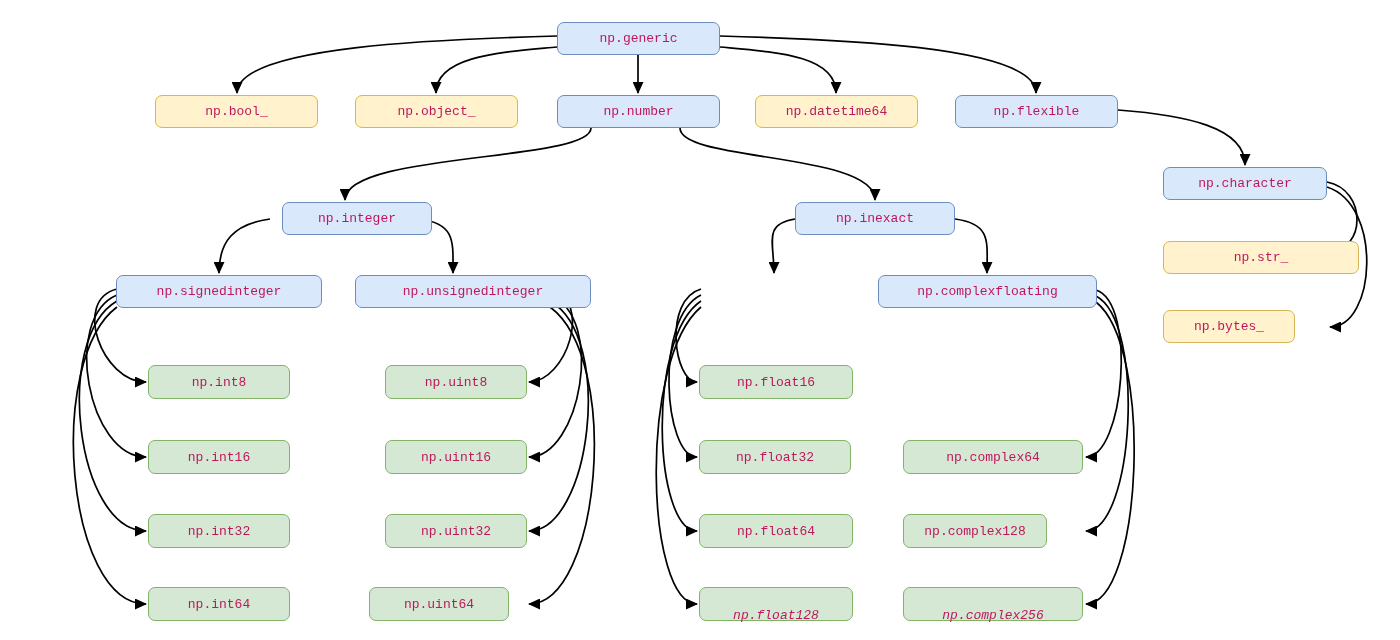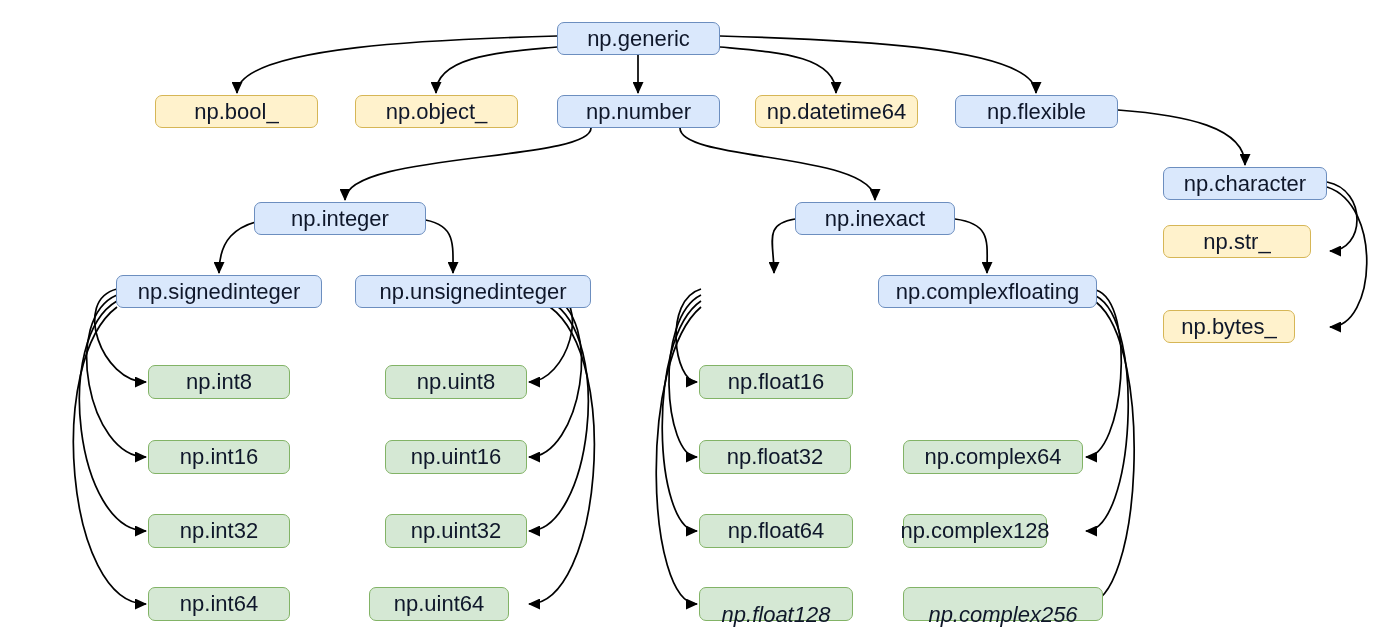--- a/index.html
+++ b/index.html
@@ -7,21 +7,21 @@
     position:relative;width:1400px;height:640px;background:#ffffff;
     font-family:"Liberation Sans",sans-serif;overflow:hidden;
   }
   svg.edges{position:absolute;left:0;top:0;width:1400px;height:640px;}
   path.edge{fill:none;stroke:var(--edge-color,#000);stroke-width:1.7px;}
   .arrowhead{fill:var(--edge-color,#000);}
   .node{
     position:absolute;height:33px;box-sizing:border-box;
     display:flex;align-items:center;justify-content:center;
     border-radius:7px;border:1.5px solid #999;
-    font-size:22px;color:#0f172a;white-space:nowrap;
+    font-size:13px;color:#be185d;white-space:nowrap;font-family:Liberation Mono, monospace;
   }
   .node.abstract{background:var(--abstract-fill,#dae8fc);border-color:var(--abstract-stroke,#6c8ebf);}
   .node.other{background:var(--other-fill,#fff2cc);border-color:var(--other-stroke,#d6b656);}
   .node.numeric{background:var(--numeric-fill,#d5e8d4);border-color:var(--numeric-stroke,#82b366);height:34px;}
   .node.italic span{font-style:italic;margin-top:22px;}
 </style>
 </head>
 <body>
 
 <div class="canvas">
@@ -83,41 +83,41 @@
   <div class="node abstract" style="left:557px;top:95px;width:163px">
       <span>np.number</span>
     </div>
   <div class="node other" style="left:755px;top:95px;width:163px">
       <span>np.datetime64</span>
     </div>
   <div class="node abstract" style="left:955px;top:95px;width:163px">
       <span>np.flexible</span>
     </div>
 
-  <div class="node abstract" style="left:254px;top:202px;width:172px">
+  <div class="node abstract" style="left:282px;top:202px;width:150px">
       <span>np.integer</span>
     </div>
   <div class="node abstract" style="left:795px;top:202px;width:160px">
       <span>np.inexact</span>
     </div>
 
   <div class="node abstract" style="left:116px;top:275px;width:206px">
       <span>np.signedinteger</span>
     </div>
   <div class="node abstract" style="left:355px;top:275px;width:236px">
       <span>np.unsignedinteger</span>
     </div>
   <div class="node abstract" style="left:878px;top:275px;width:219px">
       <span>np.complexfloating</span>
     </div>
 
   <div class="node abstract" style="left:1163px;top:167px;width:164px">
       <span>np.character</span>
     </div>
-  <div class="node other" style="left:1163px;top:225px;width:148px">
+  <div class="node other" style="left:1163px;top:241px;width:196px">
       <span>np.str_</span>
     </div>
   <div class="node other" style="left:1163px;top:310px;width:132px">
       <span>np.bytes_</span>
     </div>
 
   <div class="node numeric" style="left:148px;top:365px;width:142px">
       <span>np.int8</span>
     </div>
   <div class="node numeric" style="left:148px;top:440px;width:142px">
@@ -155,17 +155,17 @@
   <div class="node numeric italic" style="left:699px;top:587px;width:154px">
       <span>np.float128</span>
     </div>
 
   <div class="node numeric" style="left:903px;top:440px;width:180px">
       <span>np.complex64</span>
     </div>
   <div class="node numeric" style="left:903px;top:514px;width:144px">
       <span>np.complex128</span>
     </div>
-  <div class="node numeric italic" style="left:903px;top:587px;width:200px">
+  <div class="node numeric italic" style="left:903px;top:587px;width:180px">
       <span>np.complex256</span>
     </div>
 
 </div>
 
 </body></html>

